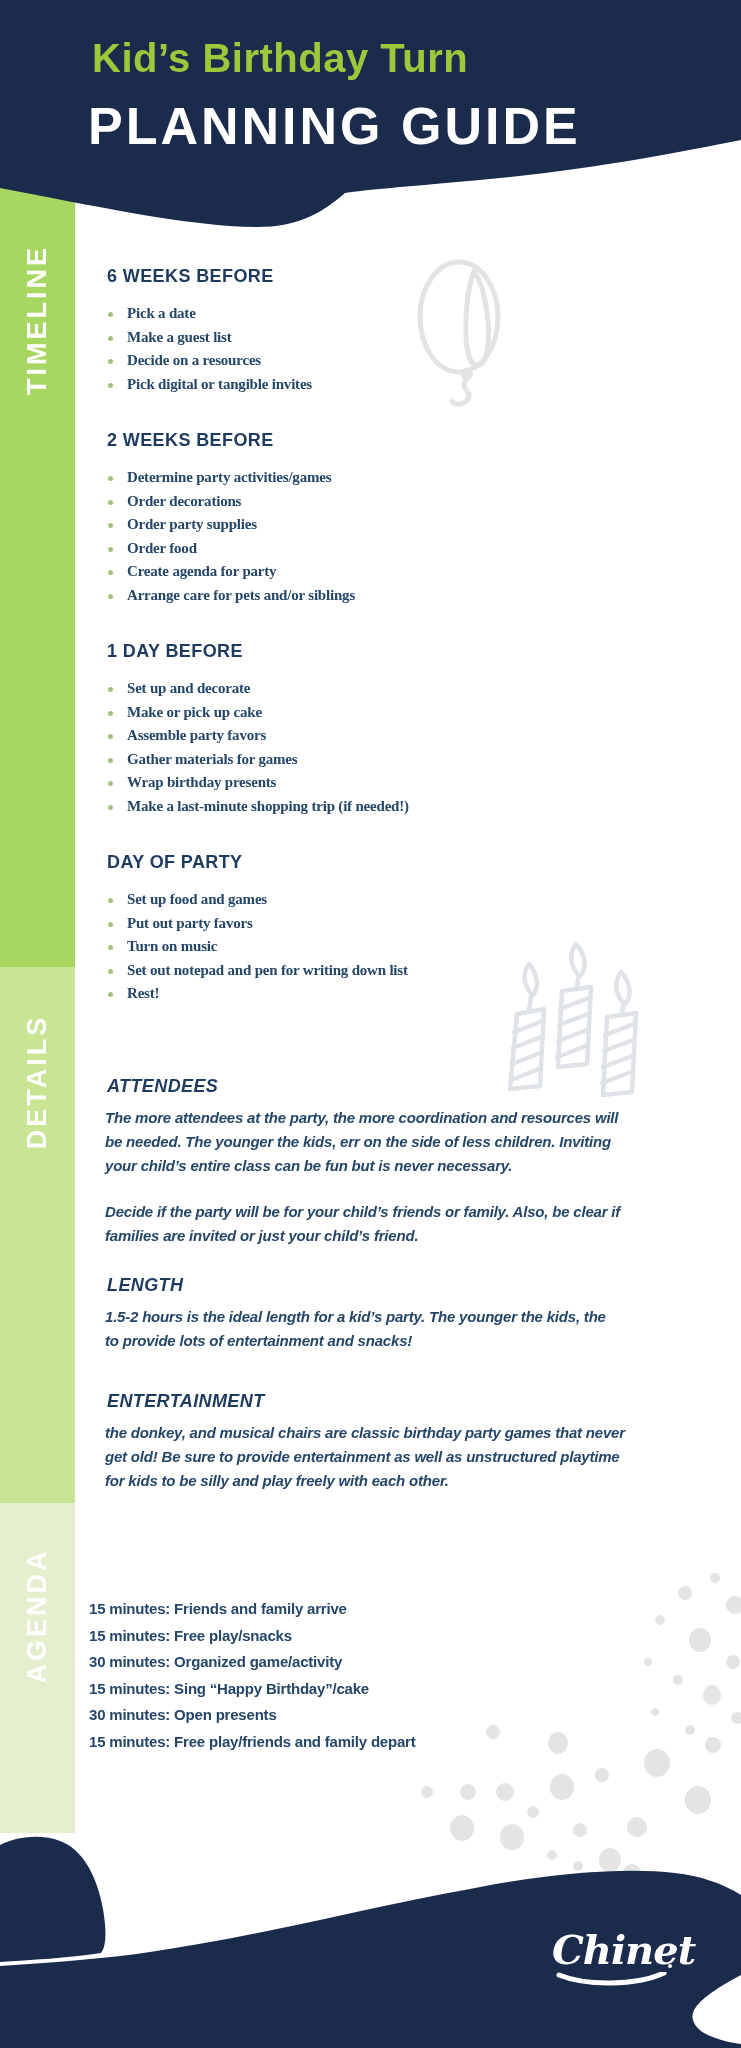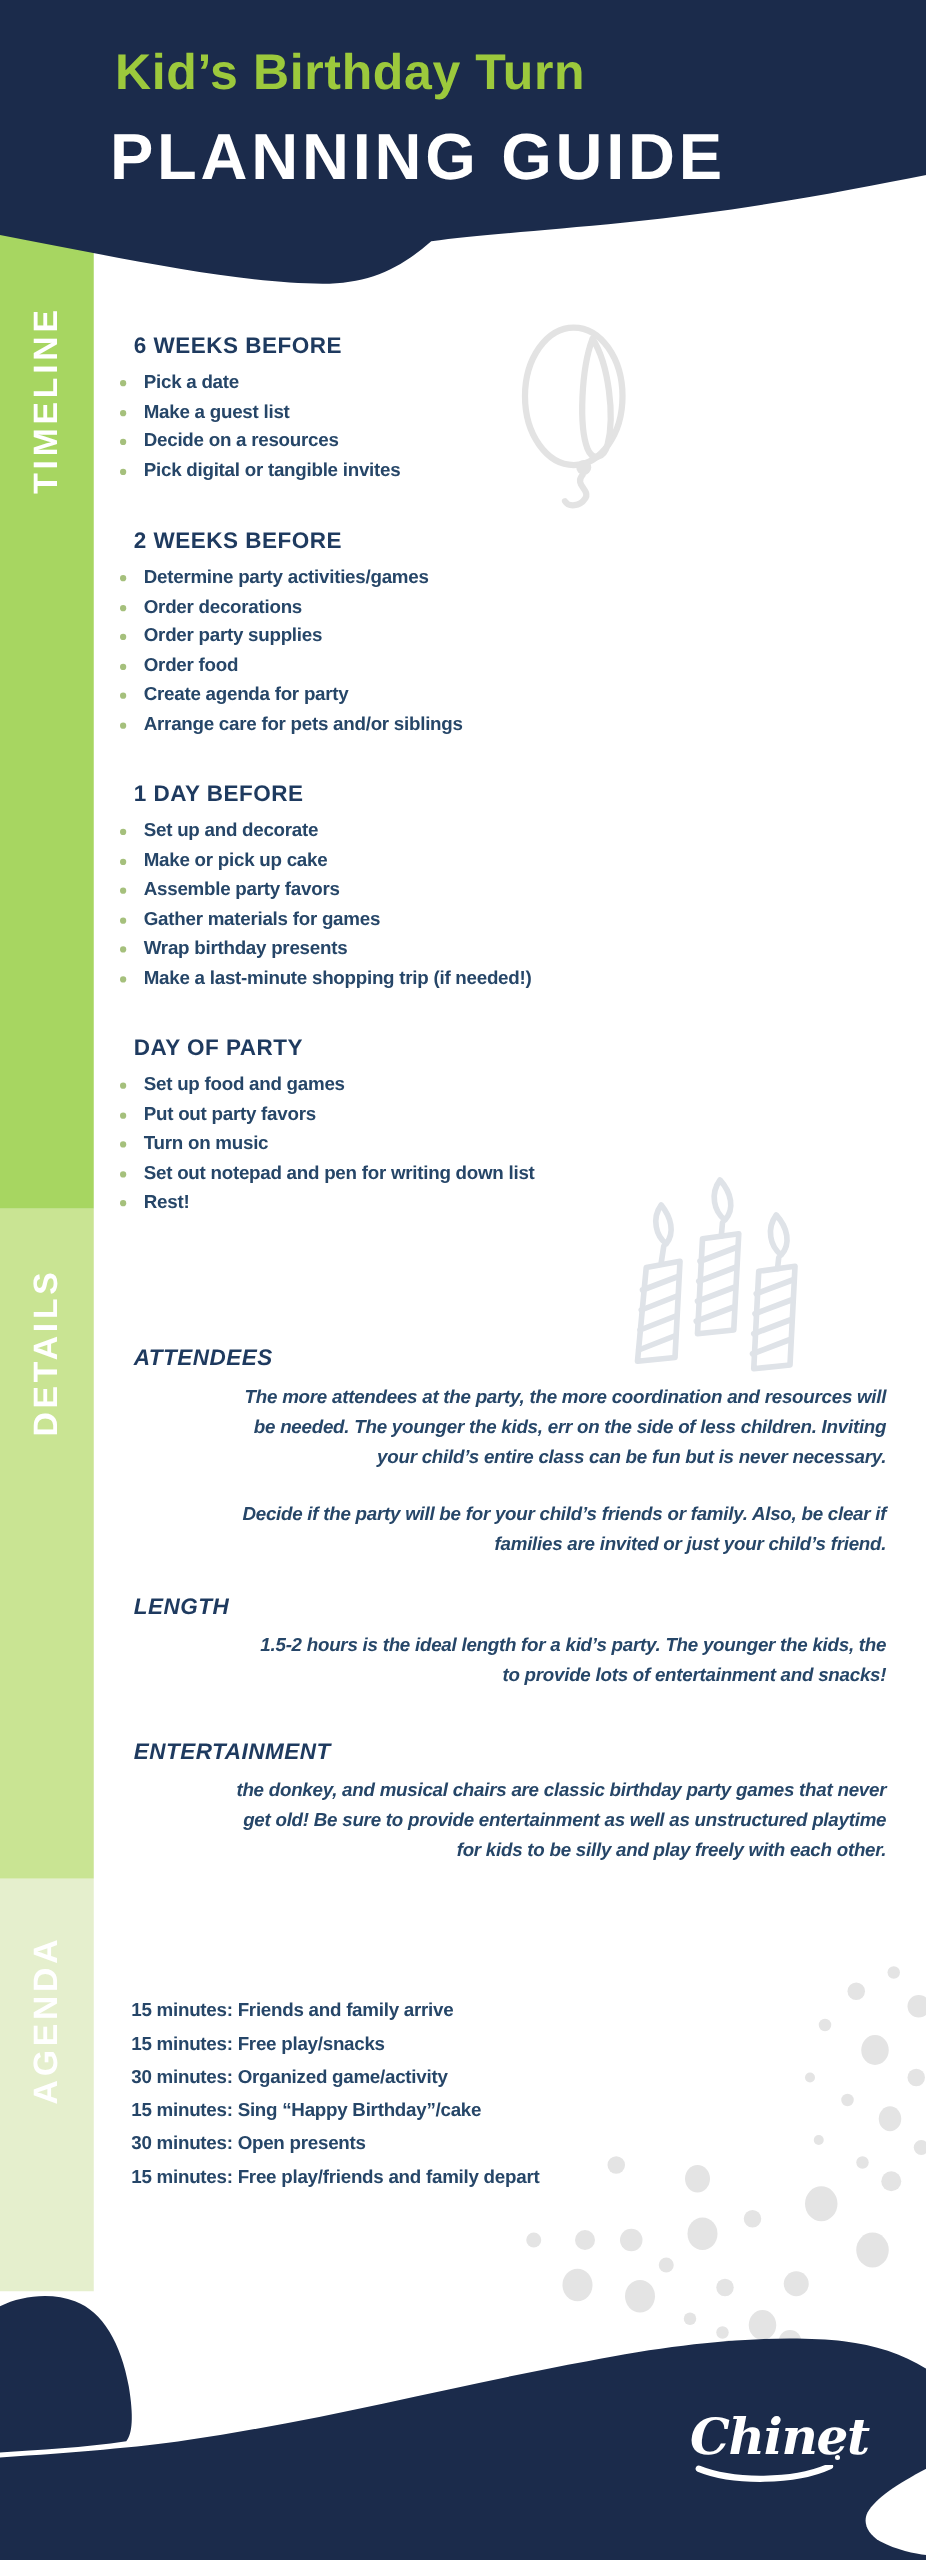--- a/index.html
+++ b/index.html
@@ -32,38 +32,38 @@
   #brand{position:absolute;left:552px;top:1926px;z-index:5;
     font-family:"DejaVu Serif",serif;font-style:italic;font-weight:700;
     font-size:40px;color:#ffffff;letter-spacing:-1px;}
   #brand-swash{position:absolute;left:556px;top:1972px;z-index:5;}
   #brand-reg{position:absolute;left:668px;top:1964px;width:4px;height:4px;border-radius:50%;
     background:#ffffff;z-index:5;}
   
   .content{position:absolute;z-index:4;color:#264668;}
   #timeline-content{left:89px;top:266px;width:600px;}
   #details-content{left:89px;top:1076px;width:620px;font-style:italic;}
-  #agenda-content{left:105px;top:1596px;width:580px;}
+  #agenda-content{left:89px;top:1596px;width:580px;}
   .section{margin:0 0 34px 0;}
   .details-section{margin:0 0 27px 0;}
   .details-section.len{margin-bottom:38px;}
   h3.sec-head{
     margin:0 0 8px 18px;font-size:18px;font-weight:800;line-height:20px;
     color:#1e3a5f;letter-spacing:.4px;
   }
-  ul.checklist{margin:4px;padding:0;list-style:none;}
+  ul.checklist{margin:16px;padding:0;list-style:none;font-family:Liberation Serif, serif;}
   ul.checklist li{
     position:relative;padding-left:22px;font-size:15px;font-weight:700;
     line-height:23.5px;letter-spacing:-.2px;
   }
   ul.checklist li::before{
     content:"";position:absolute;left:3px;top:10px;width:5px;height:5px;
     border-radius:50%;background:#a5c07c;
   }
-  .para{margin:10px 0 0 16px;font-size:15px;font-weight:700;line-height:24px;letter-spacing:-.2px;text-align:right;}
+  .para{margin:10px 0 0 16px;font-size:15px;font-weight:700;line-height:24px;letter-spacing:-.2px;}
   .para + .para{margin-top:22px;}
   .para span{display:block;}
   .agenda-line{font-size:15px;font-weight:700;line-height:26.5px;letter-spacing:-.2px;}
 </style>
 </head>
 <body>
 
 <div id="page">
 
   <div class="band timeline"></div>

